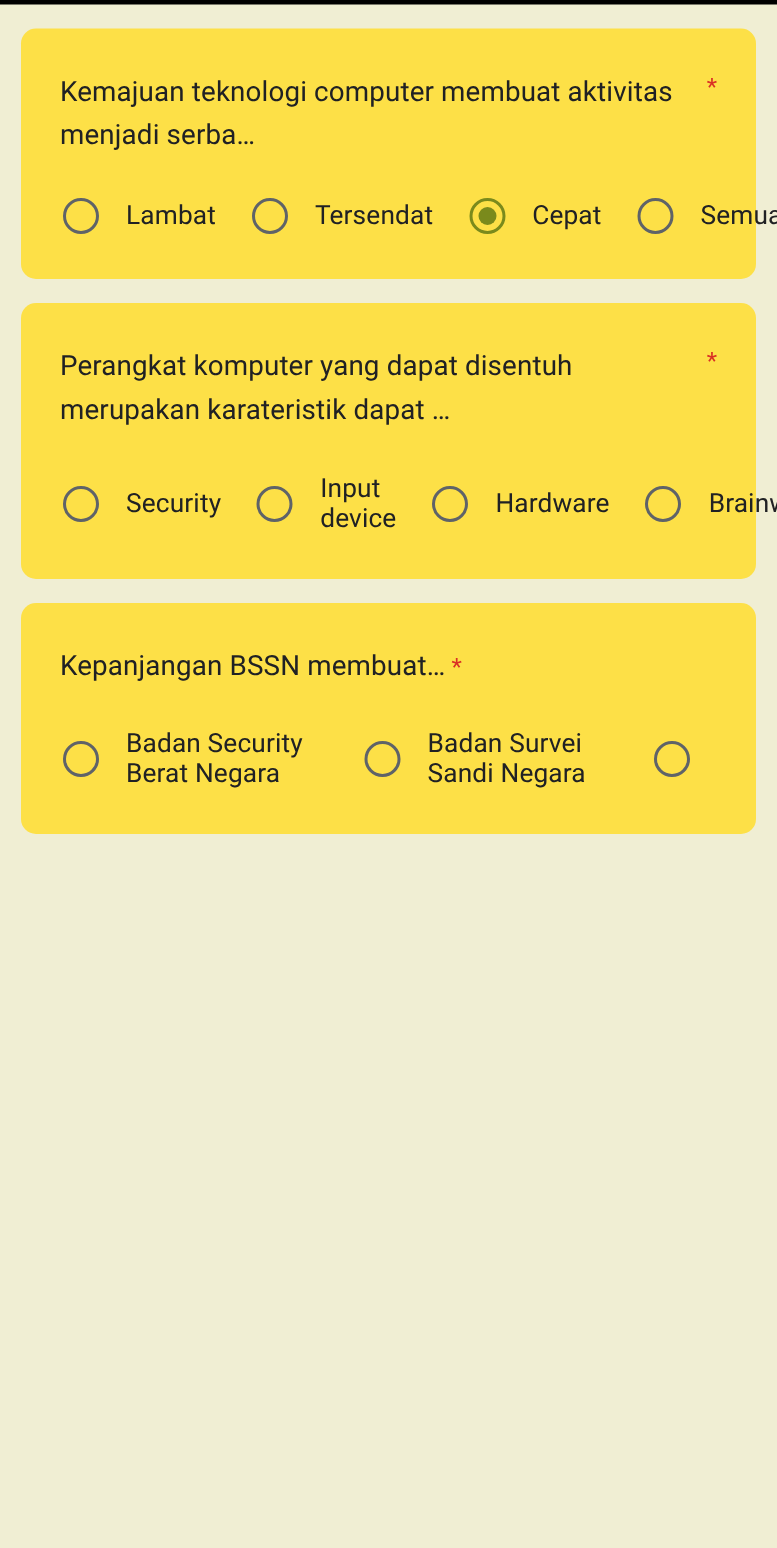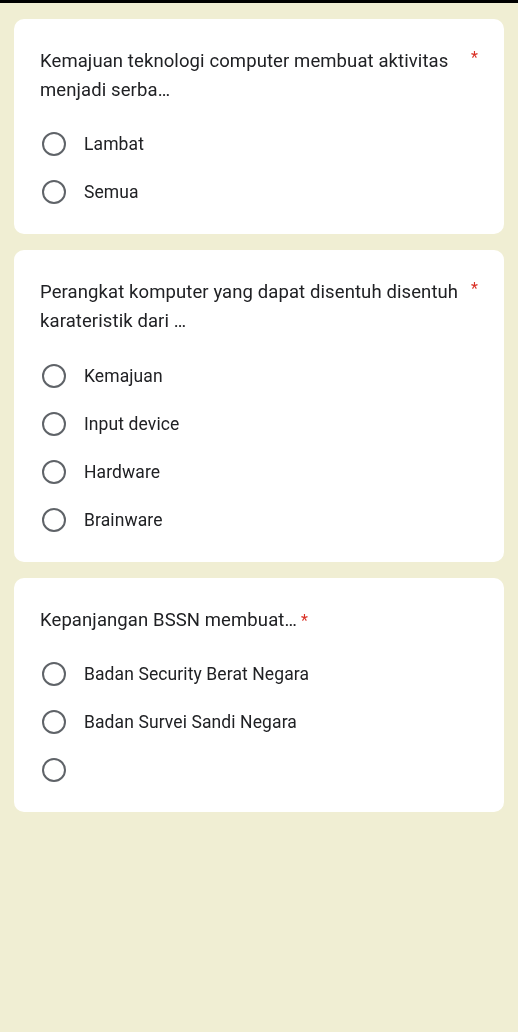--- a/index.html
+++ b/index.html
@@ -12,21 +12,21 @@
       background: #f0eed3;
       width: 518px;
       padding: 0;
     }
     .topbar {
       height: 3px;
       background: #000;
       width: 100%;
     }
     .card {
-      background: #ffffff;
+      background: #fde047;
       border-radius: 10px;
       margin: 16px 14px;
       padding: 28px 26px 30px 26px;
     }
     .card:first-of-type {
       margin-top: 0;
       border-top-left-radius: 0;
       border-top-right-radius: 0;
     }
     .question-header {
@@ -46,21 +46,21 @@
       font-size: 16px;
       margin-left: 12px;
       line-height: 1.4;
     }
     .required-inline {
       color: #d93025;
       font-size: 16px;
     }
     .options {
       display: flex;
-      flex-direction: column;
+      flex-direction: row;
       gap: 24px;
       padding-left: 2px;
     }
     .option {
       display: flex;
       align-items: center;
       cursor: pointer;
     }
     .radio {
       width: 24px;
@@ -101,34 +101,42 @@
     <div class="question-text">Kemajuan teknologi computer membuat aktivitas menjadi serba…</div>
     <div class="required">*</div>
   </div>
   <div class="options">
     <div class="option">
       <div class="radio"></div>
       <div class="option-label">Lambat</div>
     </div>
     <div class="option">
       <div class="radio"></div>
+      <div class="option-label">Tersendat</div>
+    </div>
+    <div class="option">
+      <div class="radio selected"></div>
+      <div class="option-label">Cepat</div>
+    </div>
+    <div class="option">
+      <div class="radio"></div>
       <div class="option-label">Semua</div>
     </div>
   </div>
 </div>
 
 <div class="card">
   <div class="question-header">
-    <div class="question-text">Perangkat komputer yang dapat disentuh disentuh karateristik dari …</div>
+    <div class="question-text">Perangkat komputer yang dapat disentuh merupakan karateristik dapat …</div>
     <div class="required">*</div>
   </div>
   <div class="options">
     <div class="option">
       <div class="radio"></div>
-      <div class="option-label">Kemajuan</div>
+      <div class="option-label">Security</div>
     </div>
     <div class="option">
       <div class="radio"></div>
       <div class="option-label">Input device</div>
     </div>
     <div class="option">
       <div class="radio"></div>
       <div class="option-label">Hardware</div>
     </div>
     <div class="option">

